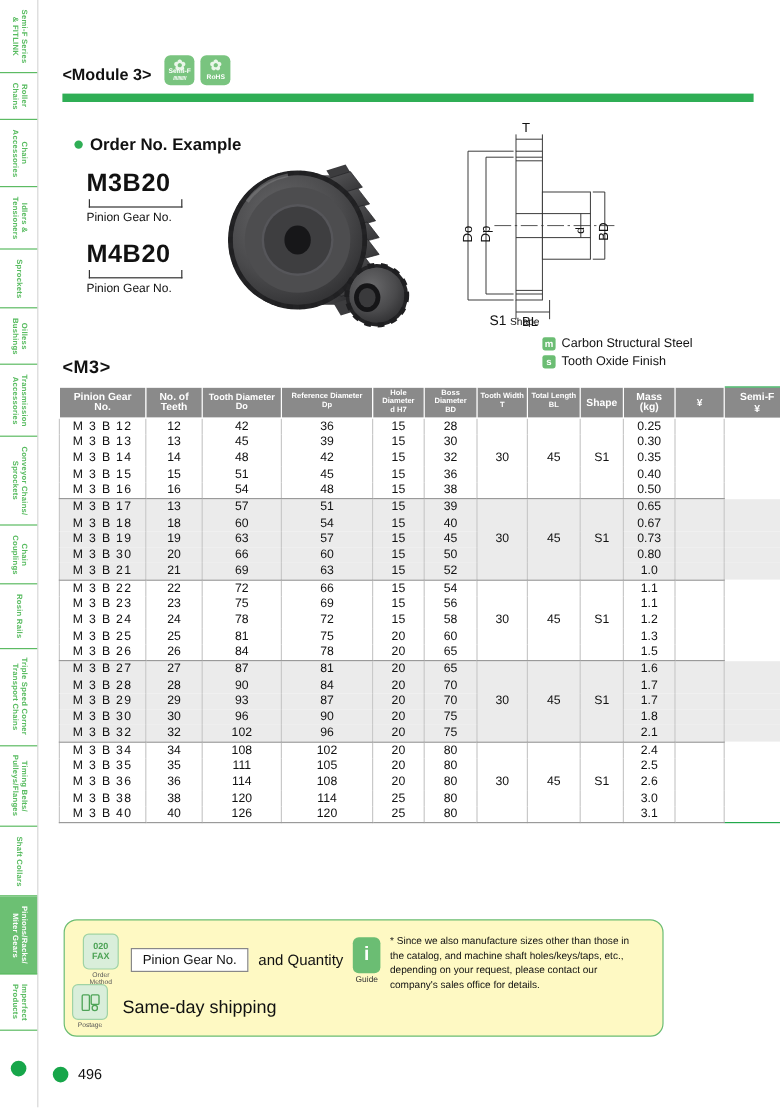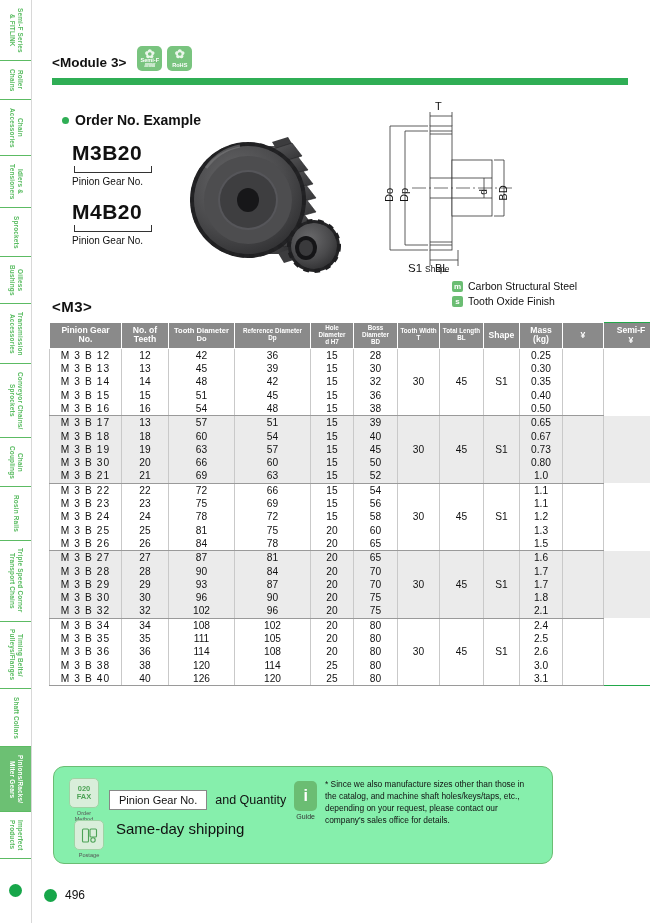--- a/index.html
+++ b/index.html
@@ -114,21 +114,21 @@
   table.spec td.semi-col { border-left: 1px solid #22a84a; border-right: 1px solid #22a84a; }
   table.spec tr.grp-end td { border-bottom: 1px solid #9a9a9a; }
   table.spec tr.grp-end td.semi-col { border-bottom: none; }
   table.spec tr.last td { border-bottom: 1px solid #9a9a9a; }
   table.spec tr.last td.semi-col { border-bottom: 1px solid #22a84a; }
   table.spec td.mid { border-left: 1px solid #c9c9c9; border-right: 1px solid #c9c9c9; }
 
   
   .foot {
     position: absolute; left: 53px; top: 766px; width: 500px; height: 98px;
-    border: 1.4px solid #6bbd73; border-radius: 11px; background: #86efac;
+    border: 1.4px solid #6bbd73; border-radius: 11px; background: #fef9c3;
   }
   .foot-r1 { position: absolute; left: 13px; top: 11px; display: flex; align-items: center; gap: 8px; }
   .ficon {
     width: 30px; height: 30px; border-radius: 5px; background: #d9eeda;
     border: 1px solid #9fd3a4; display: flex; flex-direction: column;
     align-items: center; justify-content: center; color: #4da356;
     font-size: 7.5px; font-weight: bold; line-height: 1.05;
   }
   .ficon-cap { font-size: 5.6px; color: #555; text-align: center; margin-top: 2px; width: 34px; }
   .ficol { display: flex; flex-direction: column; align-items: center; }
@@ -140,21 +140,21 @@
   .guide {
     width: 23px; height: 30px; border-radius: 5px; background: #6bbd73;
     color: #fff; font-size: 16px; font-weight: bold;
     display: flex; align-items: center; justify-content: center;
   }
   .guide-cap { font-size: 7px; color: #333; text-align: center; margin-top: 2px; }
   .foot-note {
     position: absolute; left: 271px; top: 12px; width: 205px;
     font-size: 8.4px; line-height: 1.42; color: #111;
   }
-  .foot-r2 { position: absolute; left: 18px; top: 53px; display: flex; gap: 10px; }
+  .foot-r2 { position: absolute; left: 4px; top: 53px; display: flex; align-items: center; gap: 10px; }
   .ship { font-size: 15px; color: #111; }
 
   
   .pgnum { position: absolute; left: 44px; top: 888px; display: flex; align-items: center; gap: 8px; }
   .pgdot { width: 13px; height: 13px; border-radius: 50%; background: #17a64a; }
   .pgtxt { font-size: 12px; color: #111; }
 </style>
 </head>
 <body>
 

